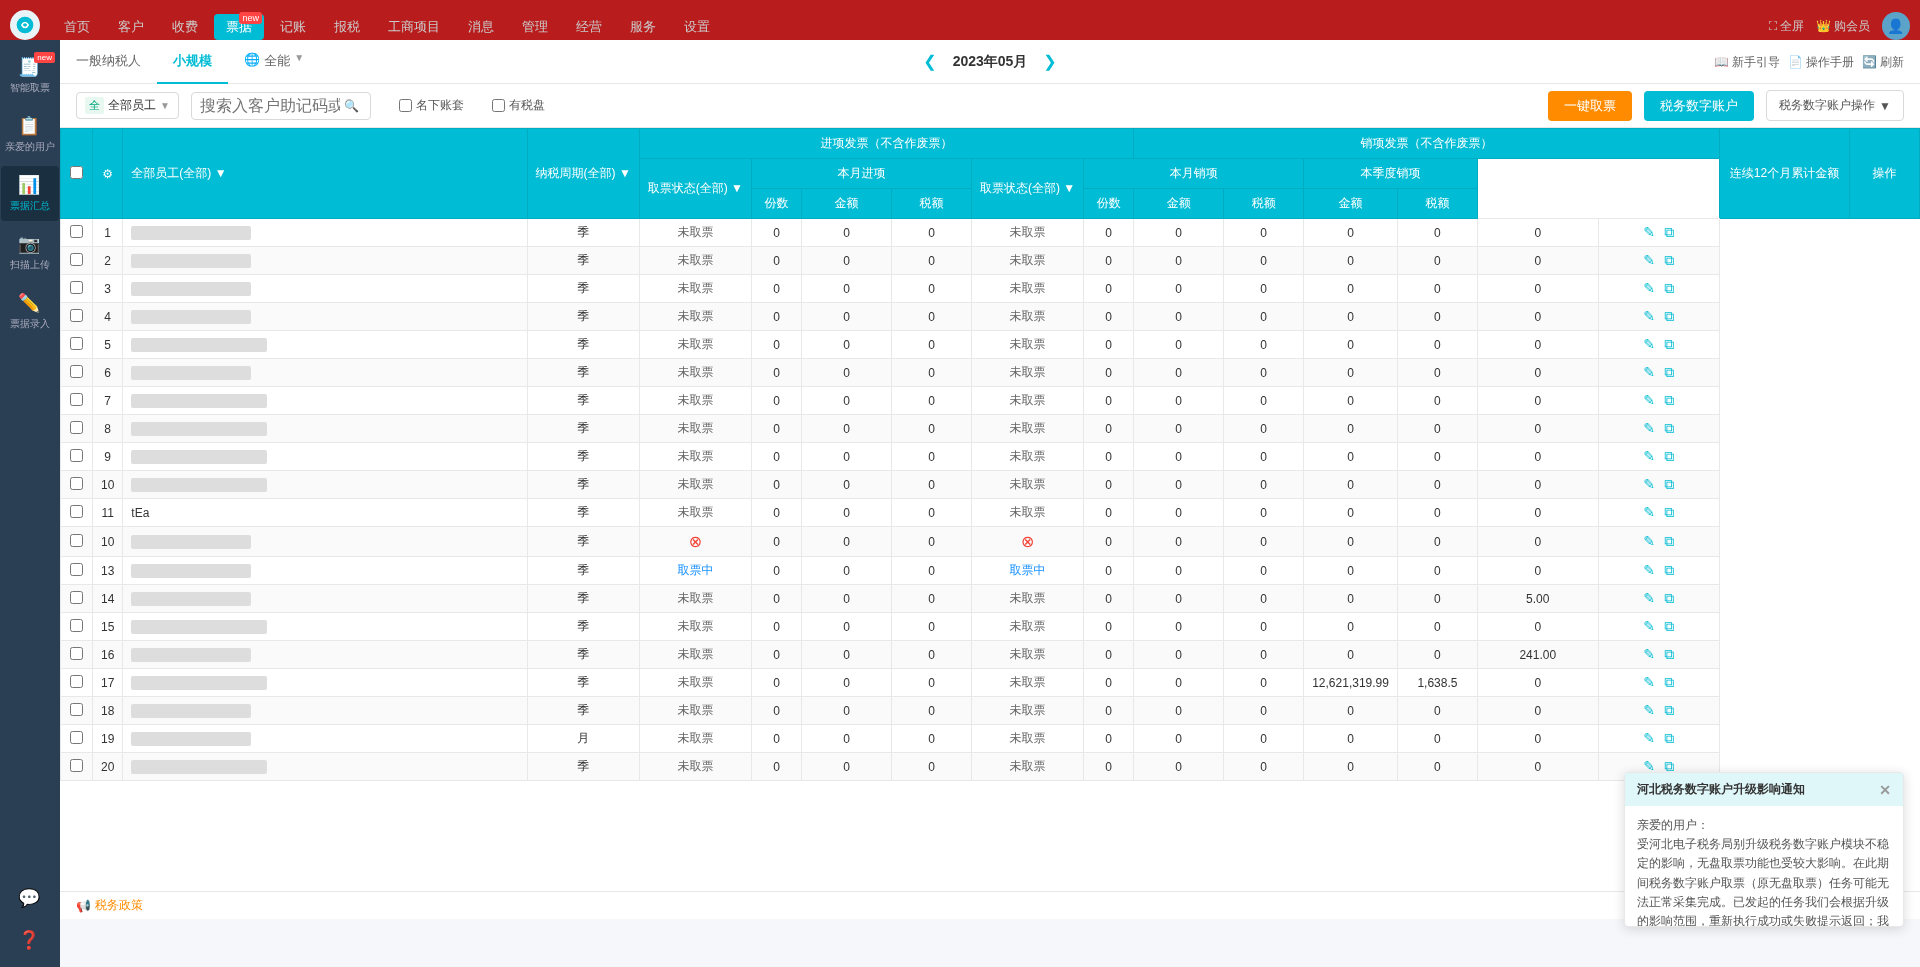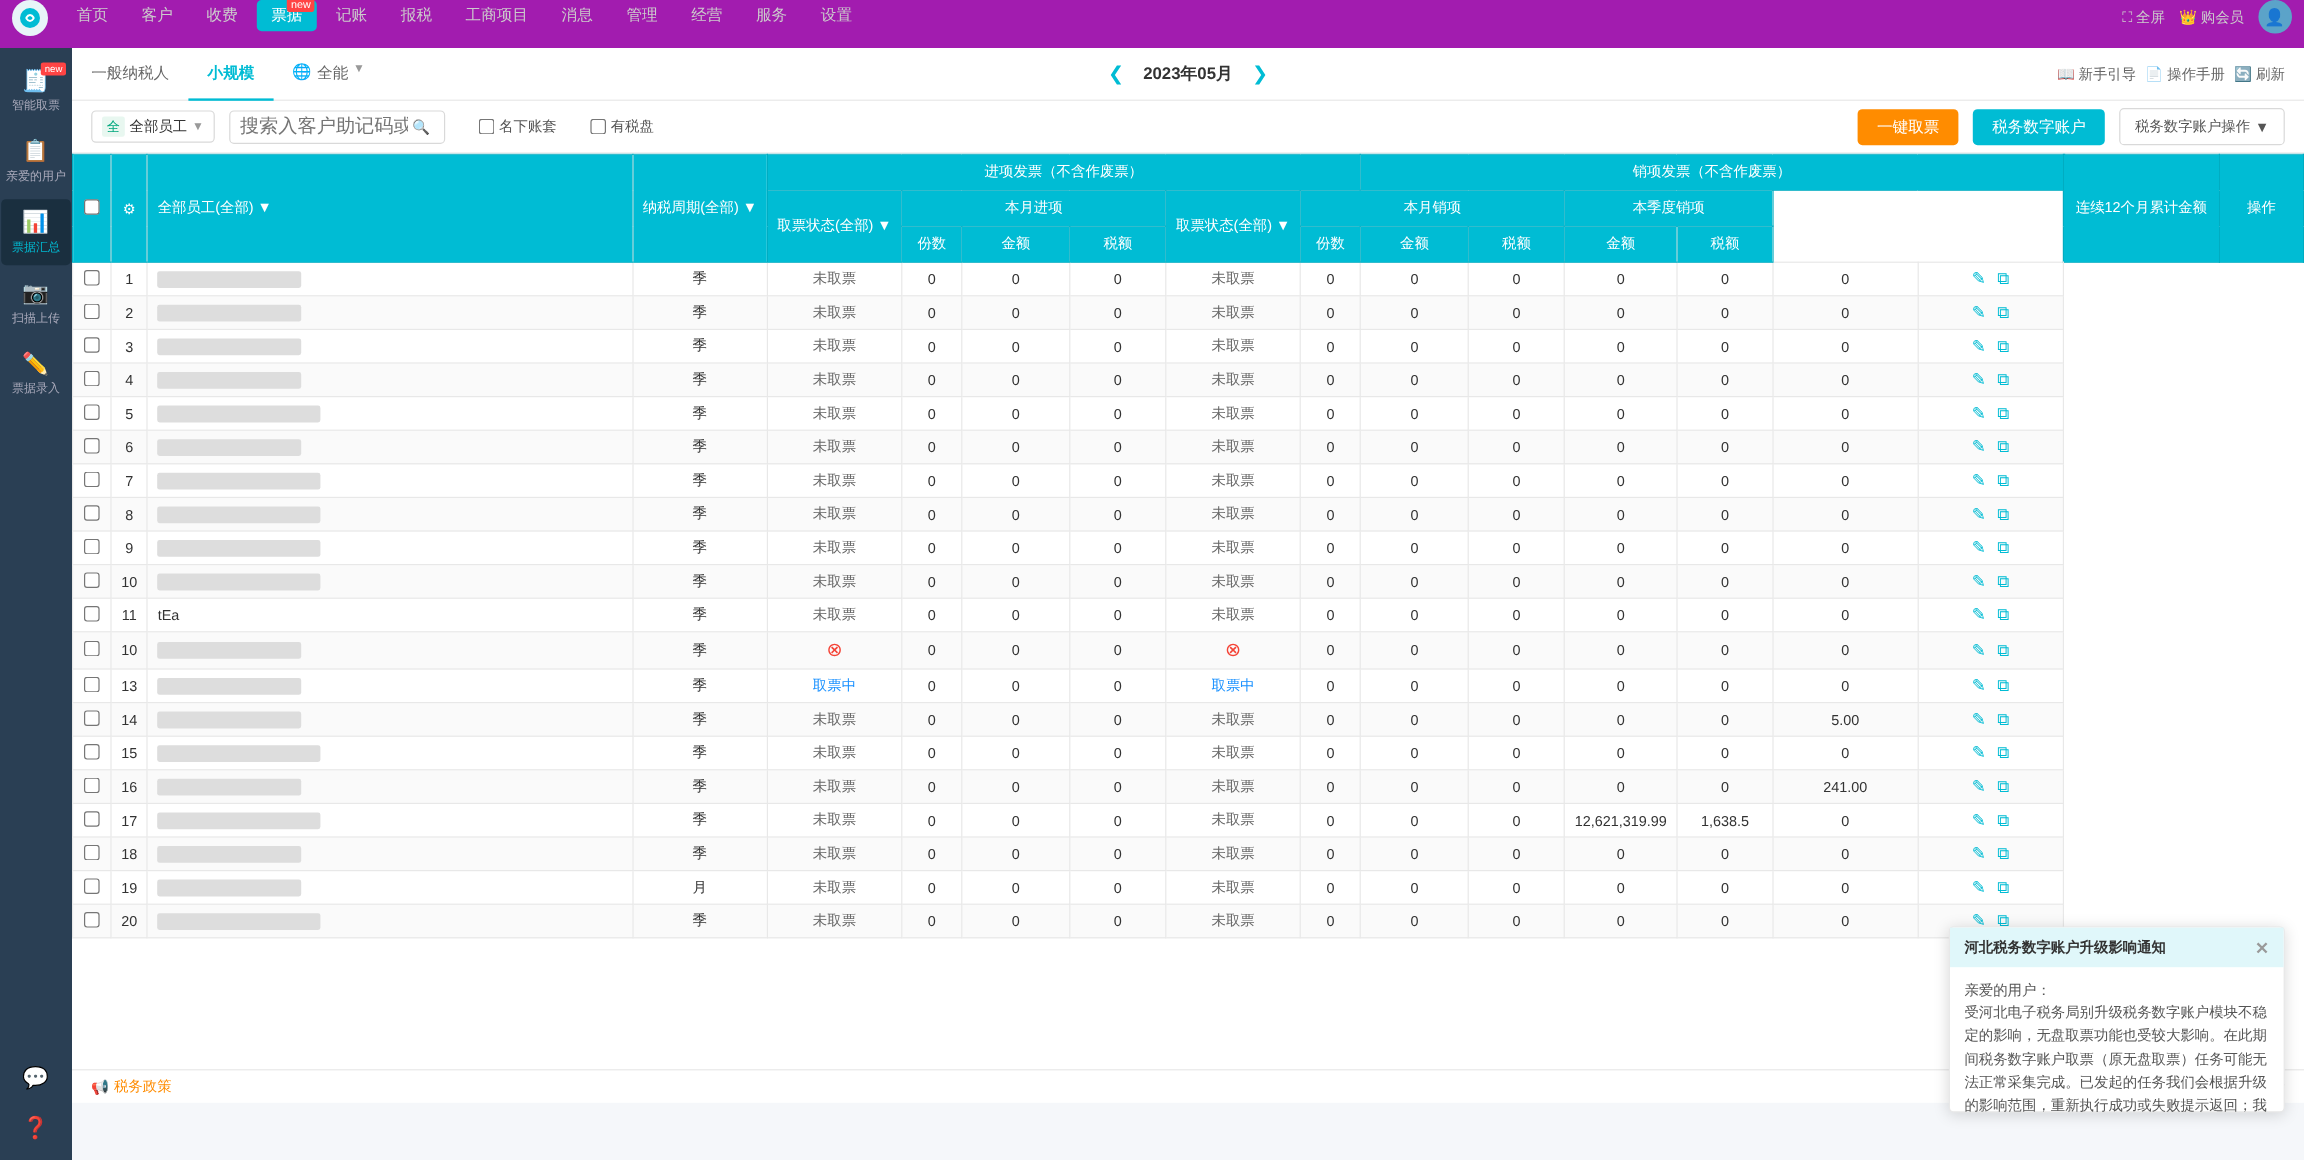--- a/index.html
+++ b/index.html
@@ -1,19 +1,19 @@
 <!DOCTYPE html>
 <html><head>
   <meta charset="utf-8">
   <style>
     * { box-sizing: border-box; margin: 0; padding: 0; }
     body { font-family: 'Microsoft YaHei', Arial, sans-serif; font-size: 12px; background: #f0f2f5; color: #333; overflow: hidden; width: 1920px; height: 967px; }
     
     
-    .top-nav { background: #a21caf; height: 40px; display: flex; align-items: flex-start; padding: 0 10px; gap: 4px; }
+    .top-nav { background: #b91c1c; height: 40px; display: flex; align-items: flex-end; padding: 0 10px; gap: 4px; }
     .top-nav-logo { width: 30px; height: 30px; background: #e8f4f8; border-radius: 50%; display: flex; align-items: center; justify-content: center; margin-right: 8px; }
     .top-nav-logo svg { width: 20px; height: 20px; }
     .nav-item { color: #ccc; padding: 4px 12px; cursor: pointer; font-size: 13px; border-radius: 4px; position: relative; }
     .nav-item.active { background: #00bcd4; color: #fff; }
     .nav-badge { position: absolute; top: -2px; right: 2px; background: #ff4444; color: #fff; font-size: 9px; padding: 1px 3px; border-radius: 3px; }
     .top-nav-right { margin-left: auto; display: flex; align-items: center; gap: 12px; color: #ccc; font-size: 12px; }
     .top-nav-right span { cursor: pointer; display: flex; align-items: center; gap: 3px; }
     .avatar { width: 28px; height: 28px; background: #5ba3c9; border-radius: 50%; display: flex; align-items: center; justify-content: center; color: #fff; font-size: 14px; cursor: pointer; }
 
     

